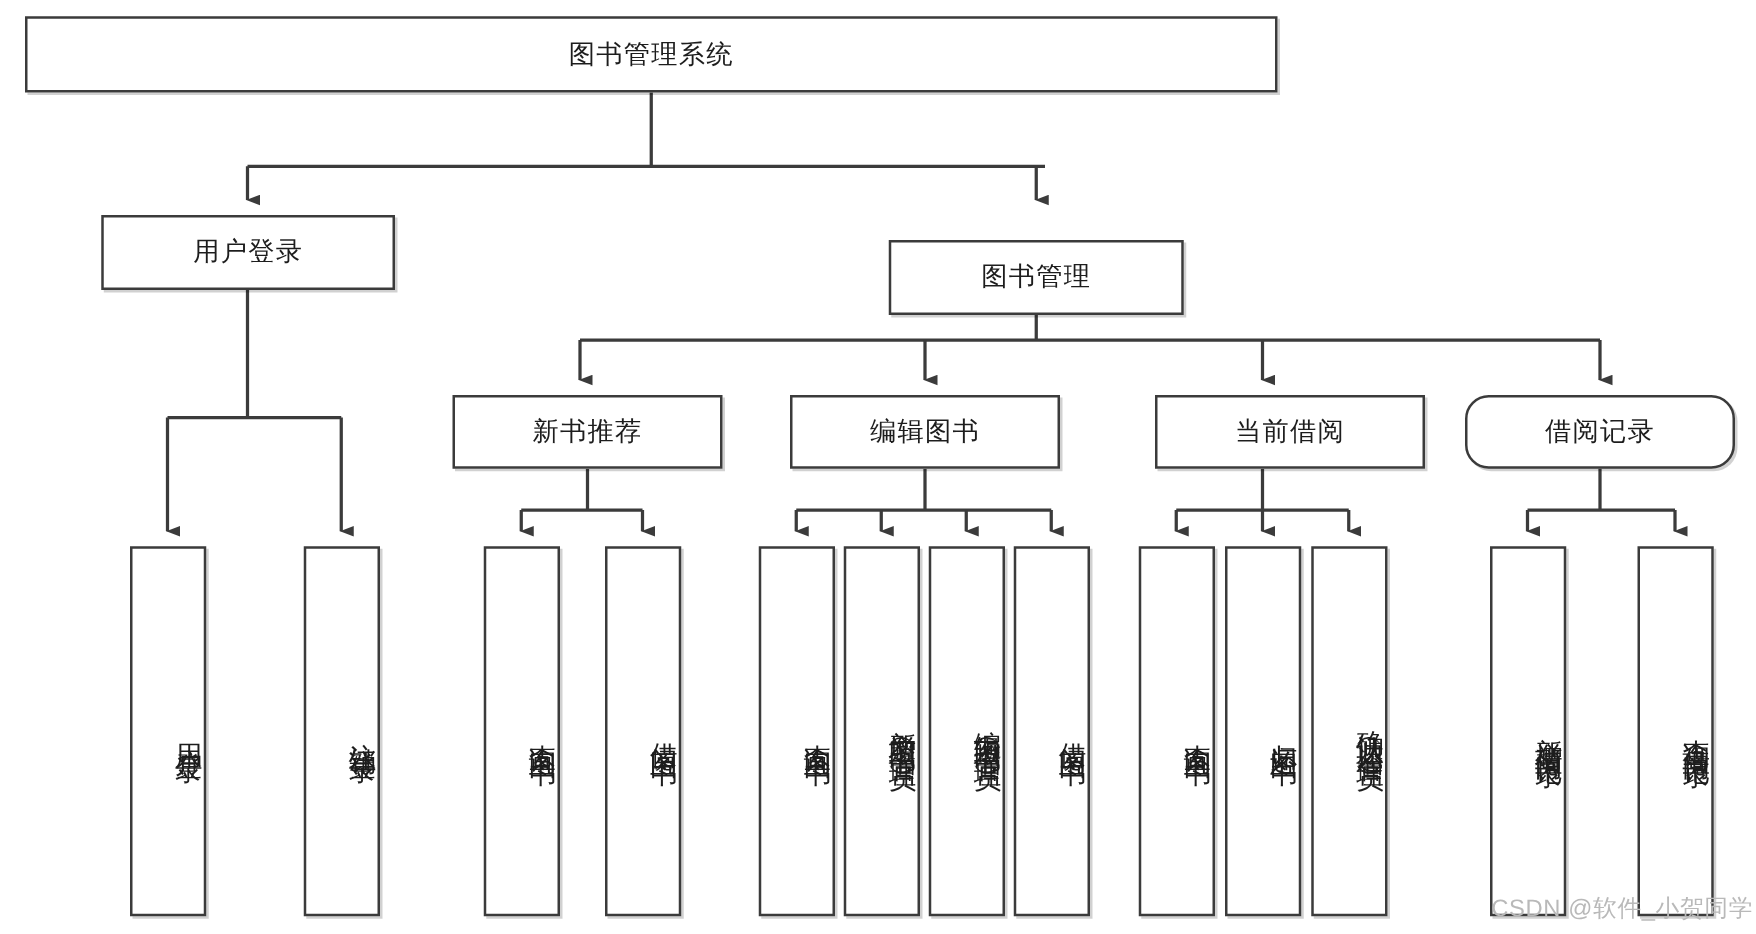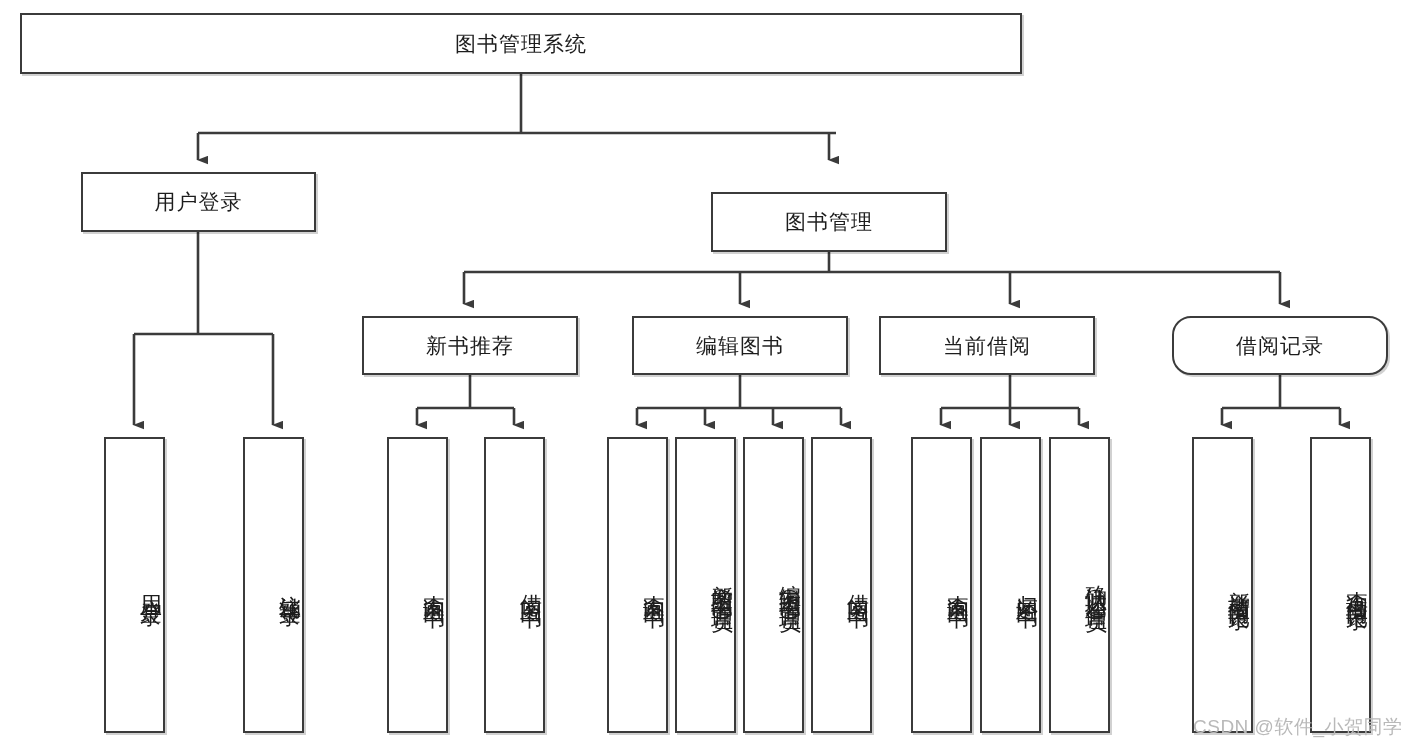--- a/index.html
+++ b/index.html
@@ -133,21 +133,21 @@
   <div class="node horiz" style="left:711px; top:172px; width:236px; height:60px;margin-top:20px;">
     <span class="label">图书管理</span>
   </div>
 
   <div class="node horiz" style="left:362px; top:316px; width:216px; height:59px;">
     <span class="label">新书推荐</span>
   </div>
   <div class="node horiz" style="left:632px; top:316px; width:216px; height:59px;">
     <span class="label">编辑图书</span>
   </div>
-  <div class="node horiz" style="left:879px; top:316px; width:216px; height:59px;">
+  <div class="node horiz" style="left:924px; top:316px; width:216px; height:59px;">
     <span class="label">当前借阅</span>
   </div>
   <div class="node horiz" style="left:1172px; top:316px; width:216px; height:59px;border-radius:19px;">
     <span class="label">借阅记录</span>
   </div>
 
   <div class="node vert" style="left:104px; top:437px; width:61px; height:296px;">
     <span class="label">用户登录</span>
   </div>
   <div class="node vert" style="left:243px; top:437px; width:61px; height:296px;">

